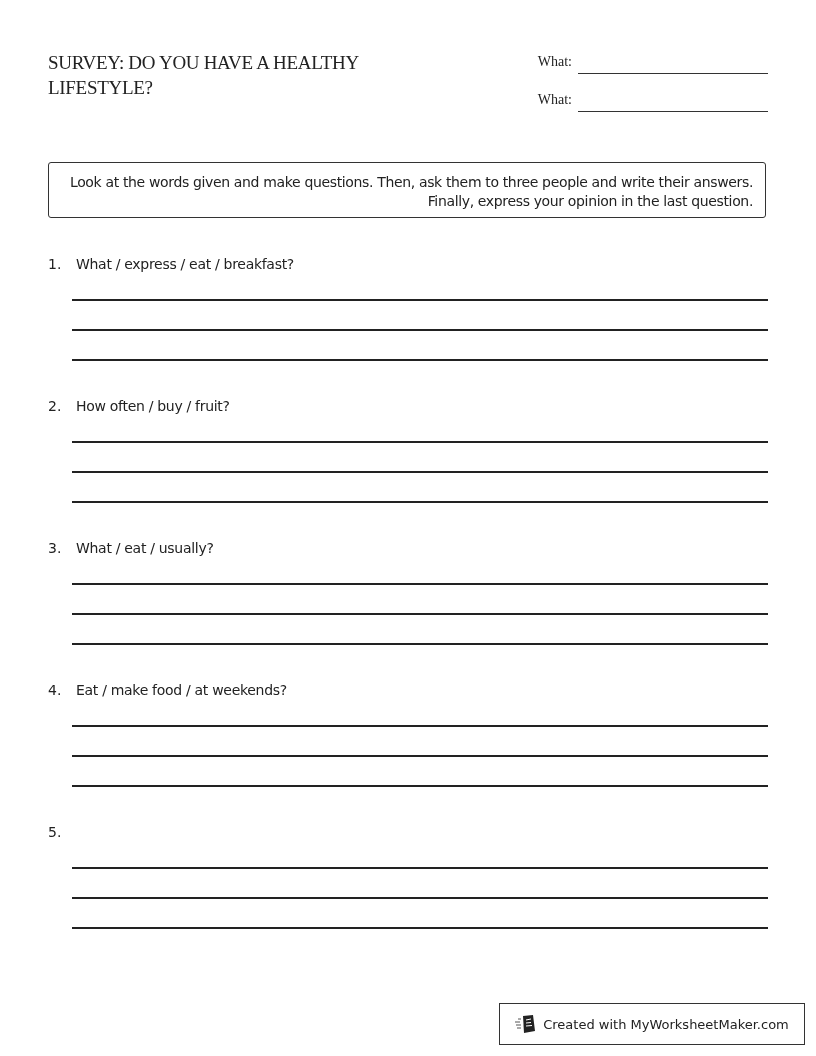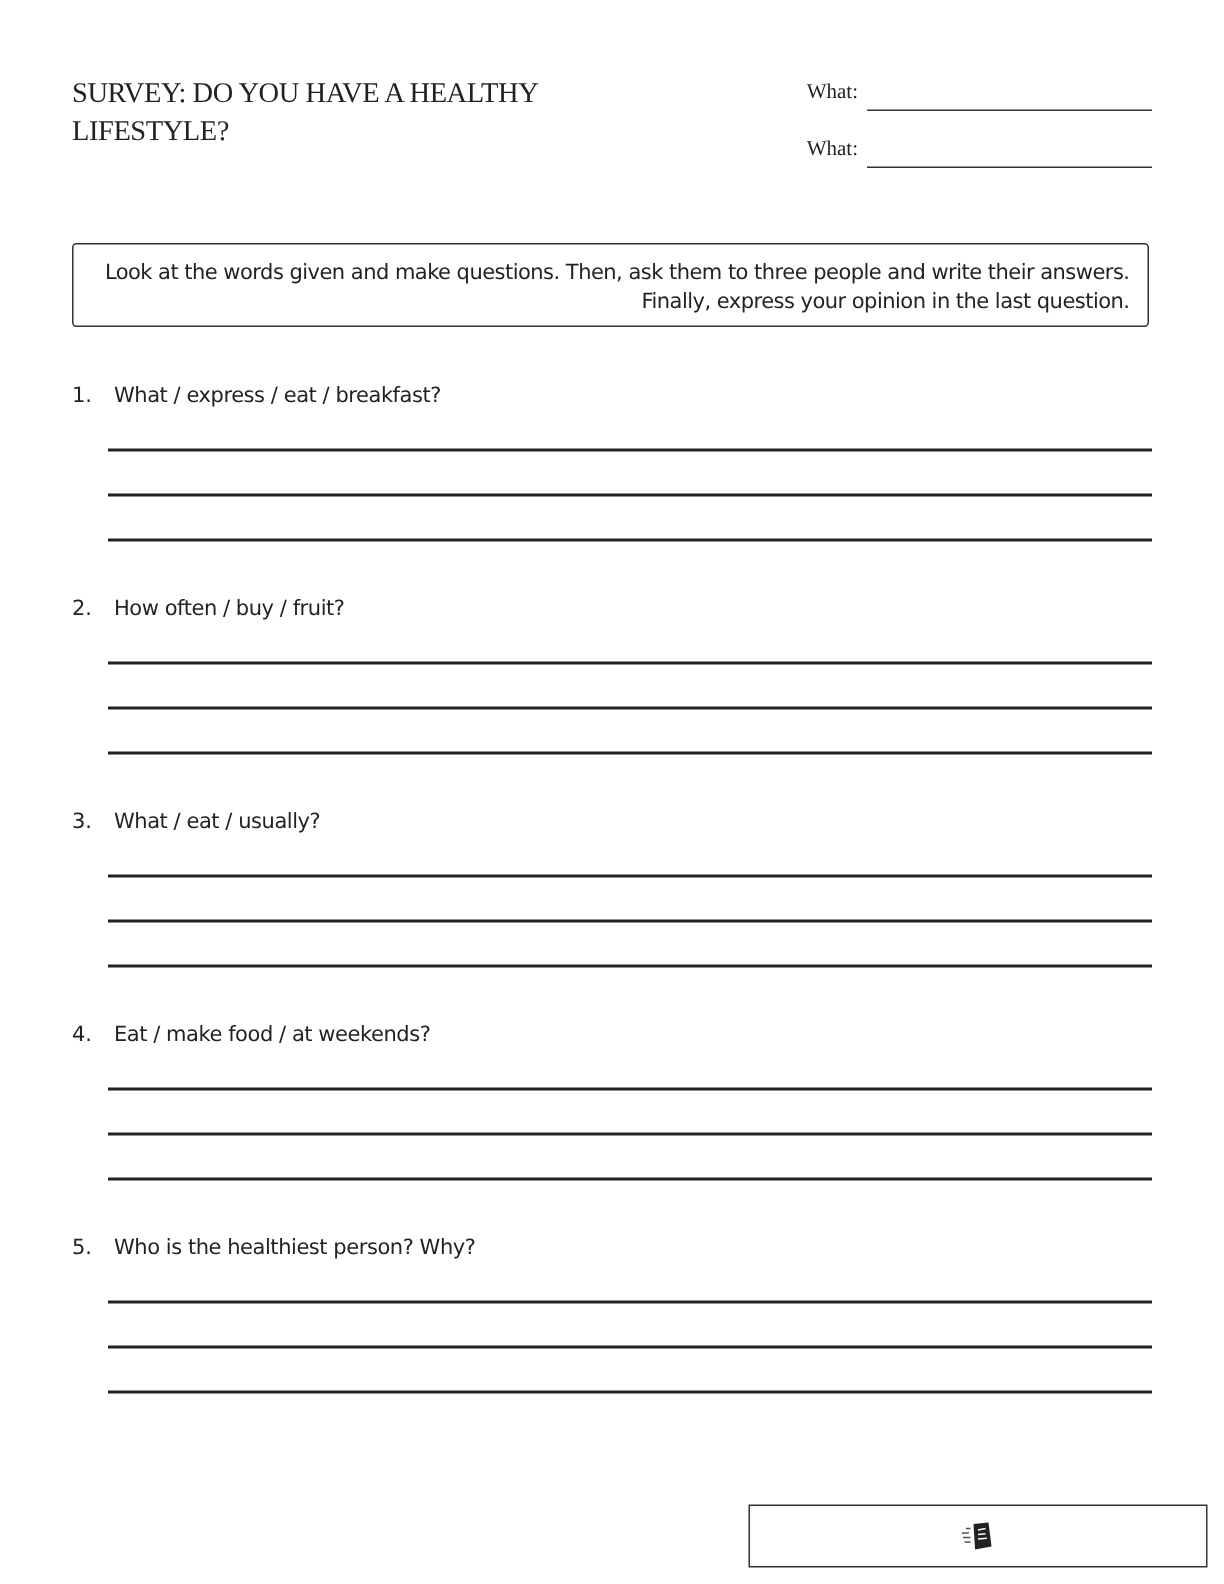--- a/index.html
+++ b/index.html
@@ -59,30 +59,30 @@
 <div class="q" style="top:682px; height:110px;">
   <span class="num">4.</span>
   <span class="text">Eat / make food / at weekends?</span>
   <div class="aline" style="top:43px;"></div>
   <div class="aline" style="top:73px;"></div>
   <div class="aline" style="top:103px;"></div>
 </div>
 
 <div class="q" style="top:824px; height:110px;">
   <span class="num">5.</span>
-  <span class="text">Who is the healthiest person? Why?</span>
   <div class="aline" style="top:43px;"></div>
   <div class="aline" style="top:73px;"></div>
   <div class="aline" style="top:103px;"></div>
 </div>
 
 <div class="credit">
   <span>
     <svg width="22" height="20" viewBox="0 0 22 20">
       <line x1="0" y1="8" x2="5" y2="8" stroke="#555" stroke-width="1"></line>
       <line x1="1" y1="11" x2="6" y2="11" stroke="#555" stroke-width="1"></line>
       <line x1="2" y1="14" x2="6" y2="14" stroke="#555" stroke-width="1"></line>
       <line x1="3" y1="5" x2="6" y2="5" stroke="#555" stroke-width="1"></line>
       <path d="M8 2 L18 1 L20 17 L9 19 Z" fill="#222"></path>
       <path d="M11 6 L16 5 M11 9 L16 8.5 M11 12 L17 11.5" stroke="#fff" stroke-width="1"></path>
     </svg>
   </span>
+  <span>Created with MyWorksheetMaker.com</span>
 </div>
 
 </body></html>

